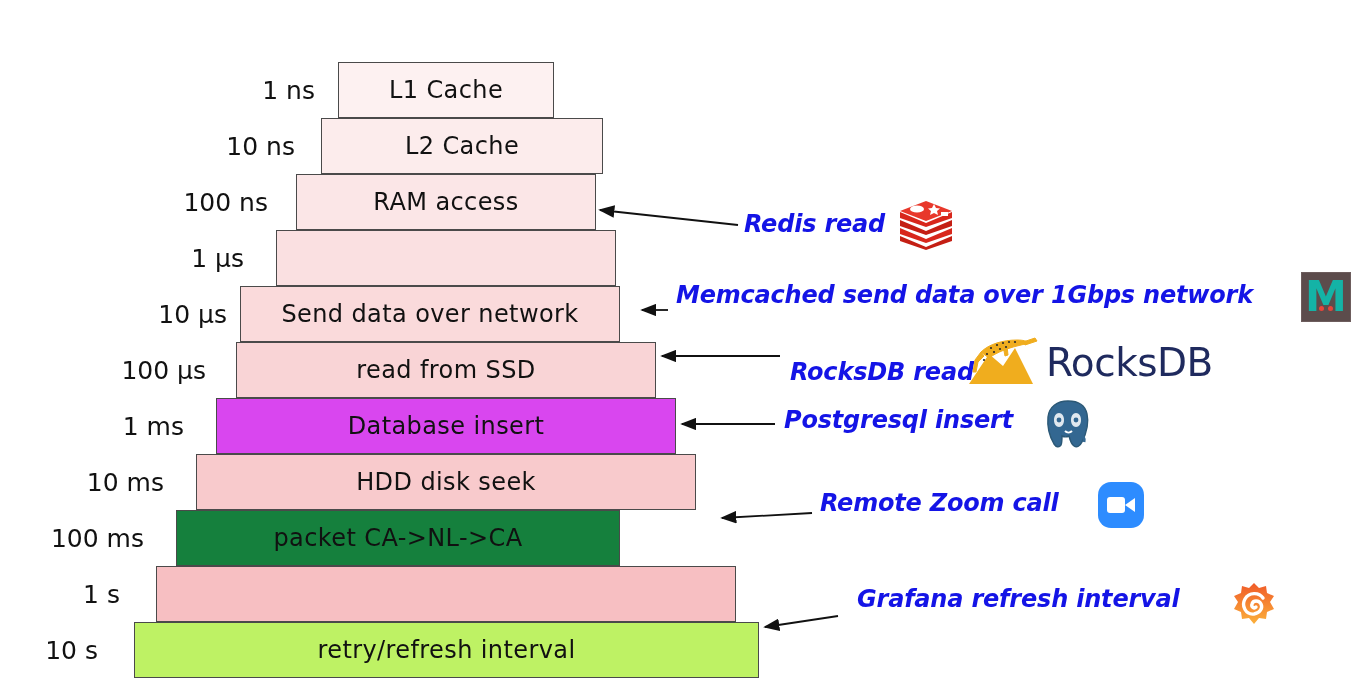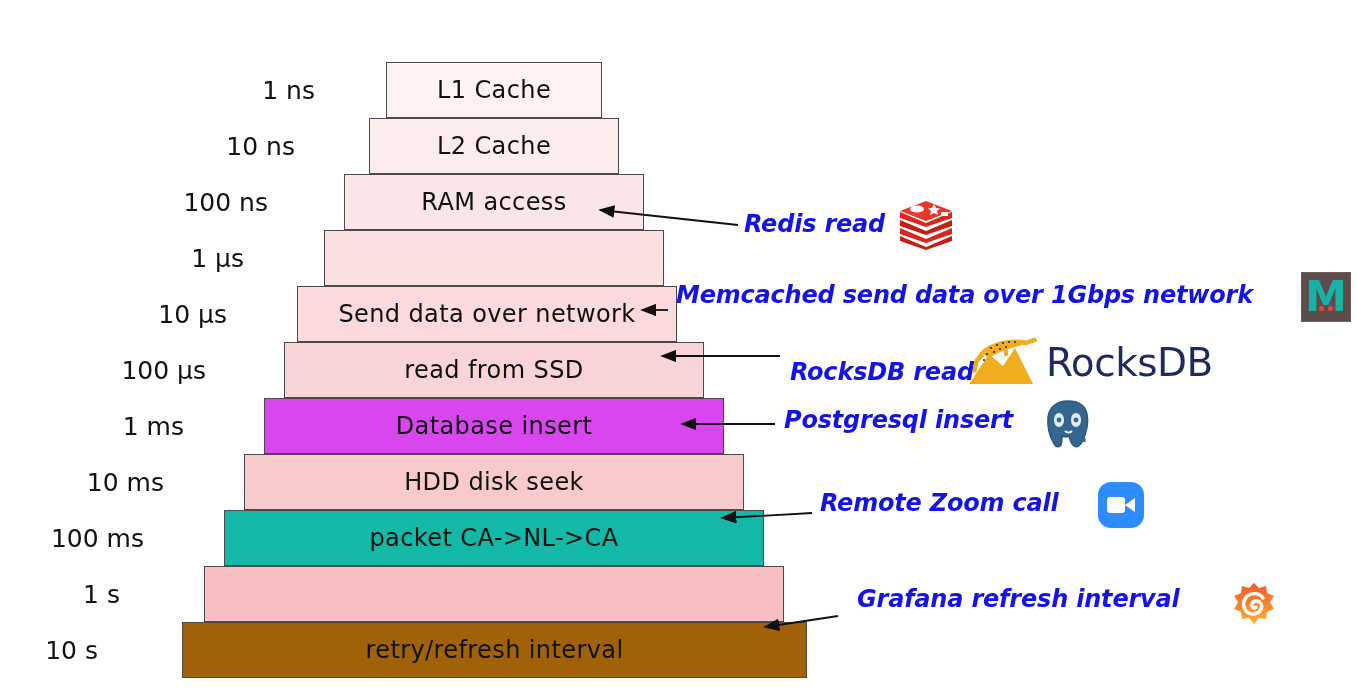--- a/index.html
+++ b/index.html
@@ -23,21 +23,20 @@
   }
 
   
   .bar {
     position: absolute;
     box-sizing: border-box;
     border: 1.6px solid #4a4a4a;
     display: flex;
     align-items: center;
     justify-content: center;
-    margin-left: 48px;
   }
   .bar-label {
     font-family: "DejaVu Sans", sans-serif;
     font-size: 24px;
     color: #111111;
     white-space: nowrap;
     letter-spacing: 0.4px;
   }
 
   
@@ -137,48 +136,48 @@
   .grafana-wrap { width: 44px; height: 46px; }
 </style>
 </head>
 <body>
 
 <div id="stage">
 
   <div class="bar" style="left:338px; top:62px; width:216px; height:56px; background:#fdf1f1;">
     <span class="bar-label">L1 Cache</span>
   </div>
-  <div class="bar" style="left:321px; top:118px; width:250px; height:56px; background:#fcecec;">
+  <div class="bar" style="left:321px; top:118px; width:282px; height:56px; background:#fcecec;">
     <span class="bar-label">L2 Cache</span>
   </div>
   <div class="bar" style="left:296px; top:174px; width:300px; height:56px; background:#fbe6e7;">
     <span class="bar-label">RAM access</span>
   </div>
   <div class="bar" style="left:276px; top:230px; width:340px; height:56px; background:#fae0e1;">
     <span class="bar-label"></span>
   </div>
-  <div class="bar" style="left:249px; top:286px; width:380px; height:56px; background:#fadadb;">
+  <div class="bar" style="left:240px; top:286px; width:380px; height:56px; background:#fadadb;">
     <span class="bar-label">Send data over network</span>
   </div>
   <div class="bar" style="left:236px; top:342px; width:420px; height:56px; background:#f9d4d6;">
     <span class="bar-label">read from SSD</span>
   </div>
   <div class="bar" style="left:216px; top:398px; width:460px; height:56px; background:#d946ef;">
     <span class="bar-label">Database insert</span>
   </div>
   <div class="bar" style="left:196px; top:454px; width:500px; height:56px; background:#f8cacc;">
     <span class="bar-label">HDD disk seek</span>
   </div>
-  <div class="bar" style="left:176px; top:510px; width:540px; height:56px; background:#14b8a6;">
+  <div class="bar" style="left:176px; top:510px; width:444px; height:56px; background:#15803d;">
     <span class="bar-label">packet CA-&gt;NL-&gt;CA</span>
   </div>
   <div class="bar" style="left:156px; top:566px; width:580px; height:56px; background:#f7bfc2;">
     <span class="bar-label"></span>
   </div>
-  <div class="bar" style="left:134px; top:622px; width:625px; height:56px; background:#a16207;">
+  <div class="bar" style="left:134px; top:622px; width:625px; height:56px; background:#bef264;">
     <span class="bar-label">retry/refresh interval</span>
   </div>
 
   <div class="lat" style="left:150px; top:76px;  width:165px;">1 ns</div>
   <div class="lat" style="left:130px; top:132px; width:165px;">10 ns</div>
   <div class="lat" style="left:100px; top:188px; width:168px;">100 ns</div>
   <div class="lat" style="left:82px;  top:244px; width:162px;">1  µs</div>
   <div class="lat" style="left:62px;  top:300px; width:165px;text-align:right;">10  µs</div>
   <div class="lat" style="left:38px;  top:356px; width:168px;">100  µs</div>
   <div class="lat" style="left:22px;  top:412px; width:162px;">1  ms</div>

